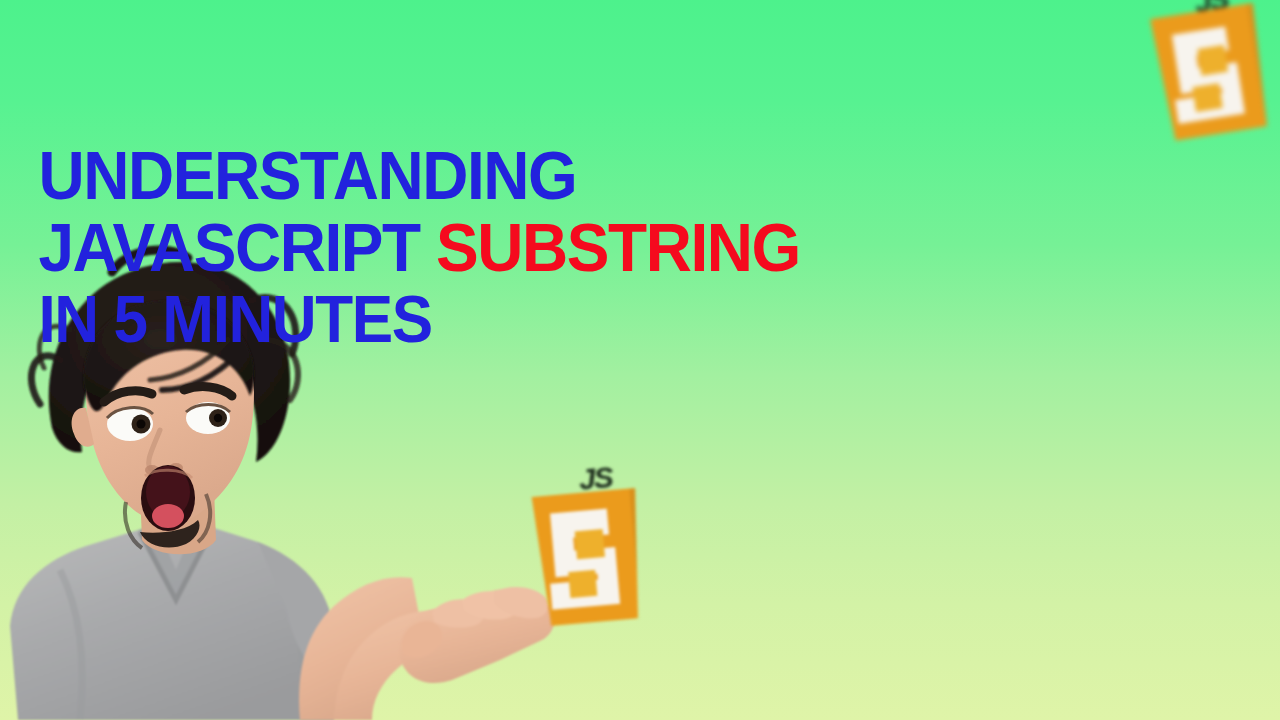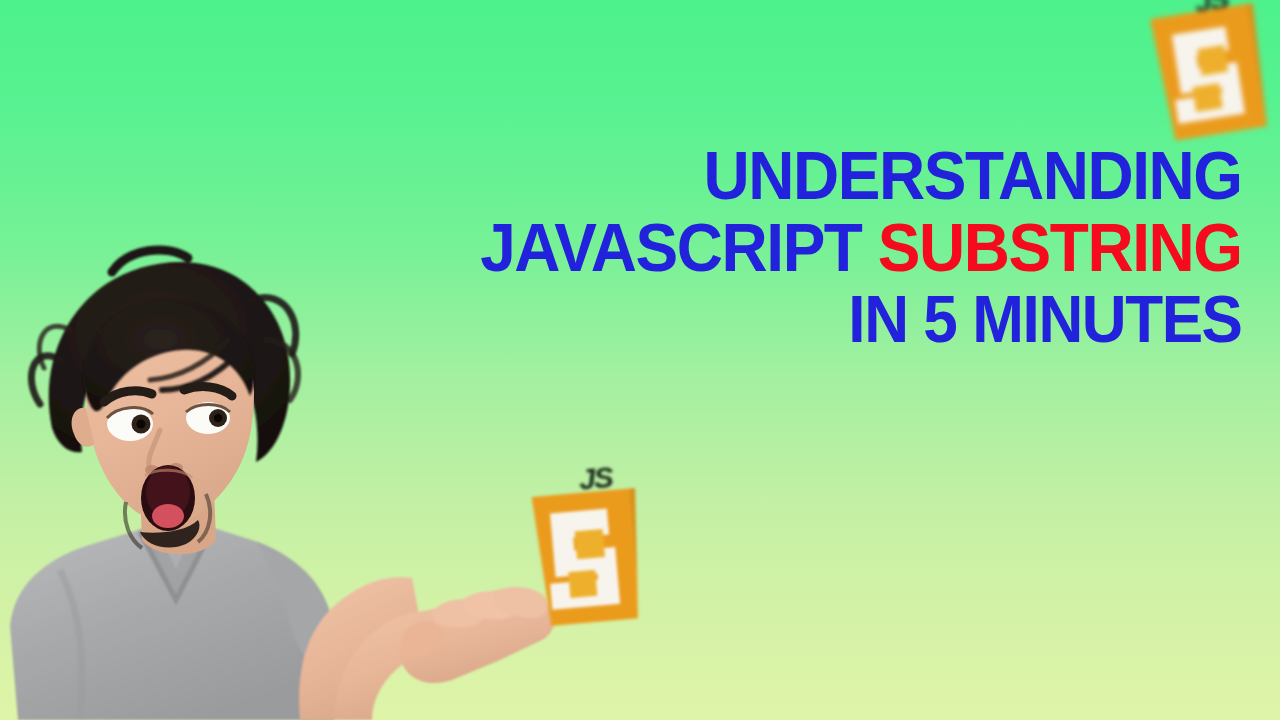--- a/index.html
+++ b/index.html
@@ -22,21 +22,21 @@
                 #d3f2a6 84%,
                 #dff4a8 100%);
   }
 
   
   .title-block {
     position: absolute;
     left: 0;
     right: 0;
     top: 143px;
-    text-align: right;
+    text-align: left;
     z-index: 40;
     user-select: none;
   }
   .title-line {
     font-weight: 700;
     font-stretch: condensed;
     letter-spacing: -1.5px;
     line-height: 0.97;
     text-transform: uppercase;
     white-space: nowrap;

